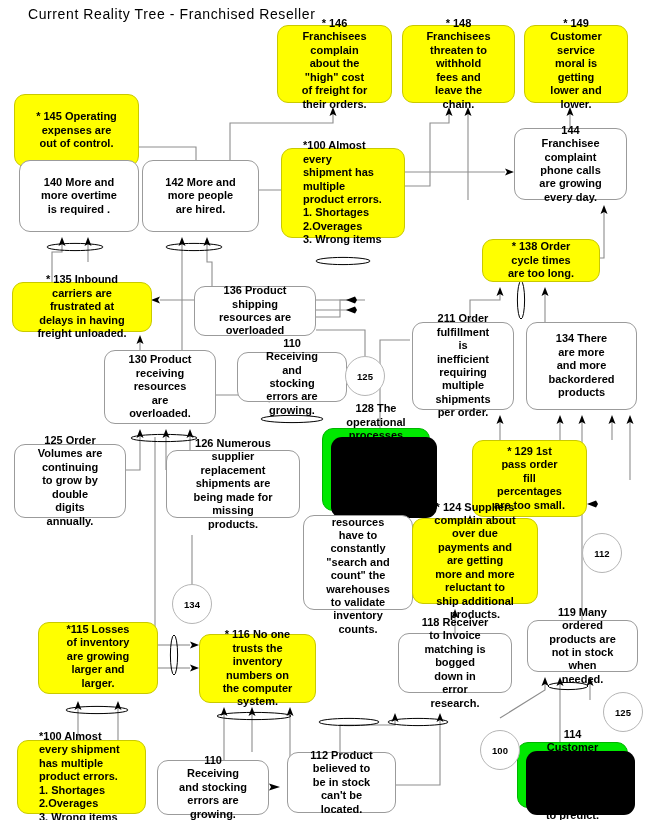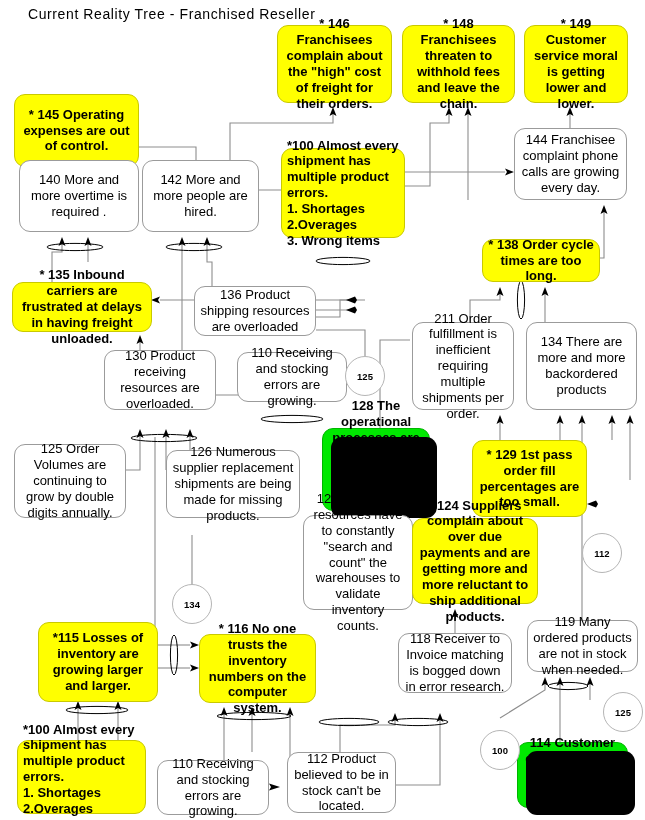--- a/index.html
+++ b/index.html
@@ -15,24 +15,24 @@
   .title{
     position:absolute;left:28px;top:6px;
     font-size:14px;letter-spacing:.6px;color:#000;font-weight:400;
   }
 
   .node{
     position:absolute;box-sizing:border-box;
     border:1px solid #9b9b9b;border-radius:11px;
     background:#ffffff;color:#000;
     display:flex;align-items:center;justify-content:center;
-    text-align:center;font-size:13px;font-weight:bold;line-height:1.22;
-    padding:3px 5px;z-index:3;
-  }
-  .node.plain{font-weight:normal;}
+    text-align:center;font-size:11px;font-weight:bold;line-height:1.22;
+    padding:3px 21px;z-index:3;
+  }
+  .node.plain{font-weight:bold;}
   .node.yellow{background:#ffff00;border:1px solid #c9c900;}
   .node.green{background:#00e800;border:1px solid #00b500;}
   .node.green::after{
     content:"";position:absolute;left:8px;top:8px;right:-8px;bottom:-8px;
     background:#000;border-radius:11px;z-index:-1;
   }
   .node .txt{display:block;width:100%;white-space:pre-line;}
   .node.left .txt{text-align:center;}
 
   .circ{
@@ -243,21 +243,21 @@
       </div>
       <div class="node yellow" style="left: 12px; top: 282px; width: 140px; height: 50px;">
         <span class="txt">* 135 Inbound carriers are frustrated at delays in having freight unloaded.</span>
       </div>
       <div class="node plain" style="left: 194px; top: 286px; width: 122px; height: 50px;">
         <span class="txt">136 Product shipping resources are overloaded</span>
       </div>
       <div class="node plain" style="left: 237px; top: 352px; width: 110px; height: 50px;">
         <span class="txt">110 Receiving and stocking errors are growing.</span>
       </div>
-      <div class="node plain" style="left: 104px; top: 350px; width: 112px; height: 60px;">
+      <div class="node plain" style="left: 104px; top: 350px; width: 112px; height: 74px;">
         <span class="txt">130 Product receiving resources are overloaded.</span>
       </div>
       <div class="node plain" style="left: 412px; top: 322px; width: 102px; height: 88px;">
         <span class="txt">211 Order fulfillment is inefficient requiring multiple shipments per order.</span>
       </div>
       <div class="node plain" style="left: 526px; top: 322px; width: 111px; height: 88px;">
         <span class="txt">134 There are more and more backordered products</span>
       </div>
       <div class="node green" style="left: 322px; top: 428px; width: 108px; height: 83px;">
         <span class="txt">128 The operational processes are fragmented and error prone and lacking support systems.</span>
@@ -270,21 +270,21 @@
       </div>
       <div class="node plain" style="left: 166px; top: 450px; width: 134px; height: 68px;">
         <span class="txt">126 Numerous supplier replacement shipments are being made for missing products.</span>
       </div>
       <div class="node plain" style="left: 303px; top: 515px; width: 110px; height: 95px;">
         <span class="txt">122 Receiving resources have to constantly "search and count" the warehouses to validate inventory counts.</span>
       </div>
       <div class="node yellow" style="left: 412px; top: 518px; width: 126px; height: 86px;">
         <span class="txt">* 124 Suppliers complain about over due payments and are getting more and more reluctant to ship additional products.</span>
       </div>
-      <div class="node yellow" style="left: 38px; top: 622px; width: 120px; height: 80px;">
+      <div class="node yellow" style="left: 38px; top: 622px; width: 120px; height: 72px; align-items: flex-end;">
         <span class="txt">*115 Losses of inventory are growing larger and larger.</span>
       </div>
       <div class="node yellow" style="left: 199px; top: 634px; width: 117px; height: 69px;">
         <span class="txt">* 116 No one trusts the inventory numbers on the computer system.</span>
       </div>
       <div class="node plain" style="left: 398px; top: 633px; width: 114px; height: 60px;">
         <span class="txt">118 Receiver to Invoice matching is bogged down in error research.</span>
       </div>
       <div class="node plain" style="left: 527px; top: 620px; width: 111px; height: 52px;">
         <span class="txt">119 Many ordered products are not in stock when needed.</span>

